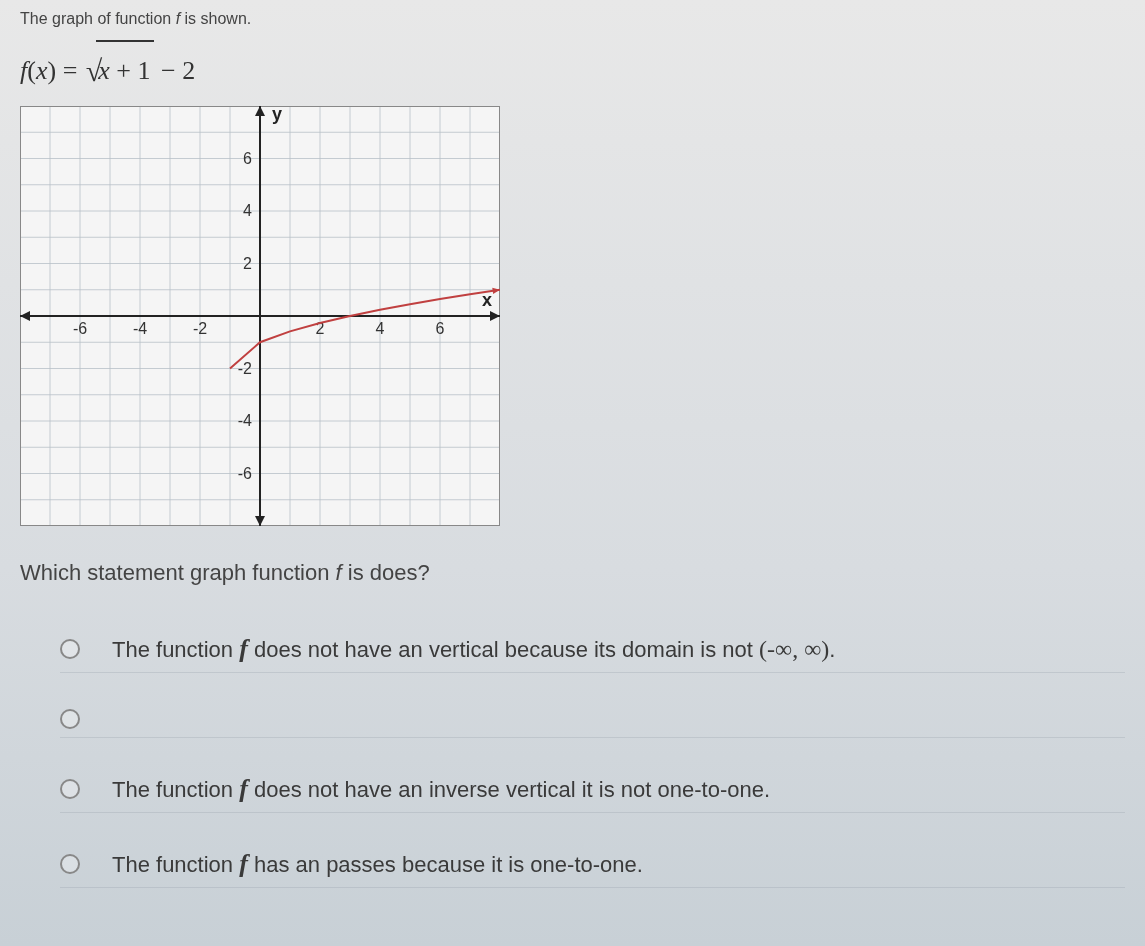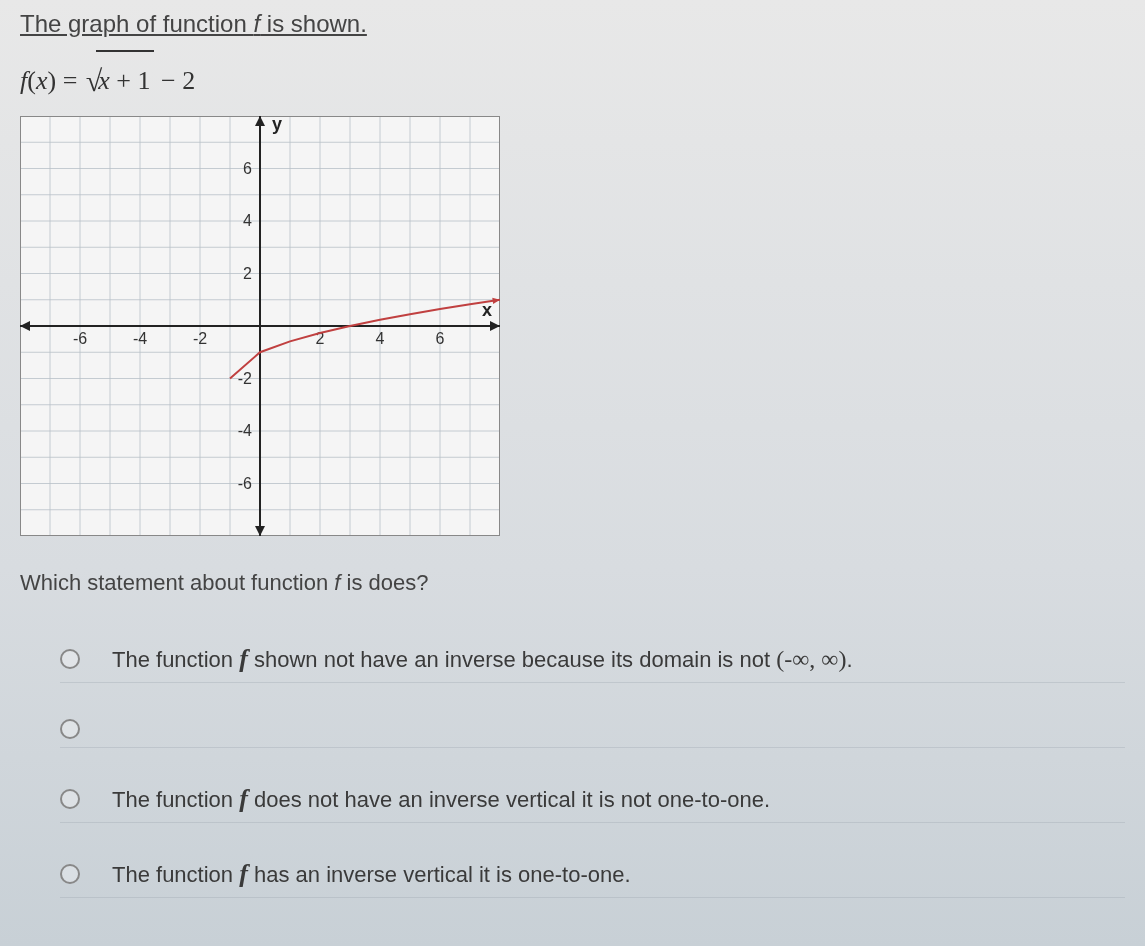--- a/index.html
+++ b/index.html
@@ -9,24 +9,23 @@
     }
     body {
       font-family: Arial, sans-serif;
       background: linear-gradient(to bottom, #e8e8e8 0%, #d8dce0 60%, #c8d0d6 100%);
       padding: 10px 20px;
       width: 1145px;
       min-height: 946px;
       color: #3a3a3a;
     }
     .intro-text {
-      font-size: 24px;
+      font-size: 16px;
       color: #444;
       margin-bottom: 10px;
-      text-decoration: underline;
     }
     .intro-text .fn {
       font-style: italic;
     }
     .formula {
       font-size: 26px;
       color: #333;
       margin: 12px 0 18px 0;
       font-family: 'Times New Roman', serif;
     }
@@ -166,38 +165,38 @@
       <text x="232" y="110" text-anchor="end" font-size="16" fill="#333" font-family="Arial">4</text>
       <text x="232" y="57.5" text-anchor="end" font-size="16" fill="#333" font-family="Arial">6</text>
       <text x="472" y="200" text-anchor="end" font-size="18" font-weight="bold" fill="#222">x</text>
       <text x="252" y="14" text-anchor="start" font-size="18" font-weight="bold" fill="#222">y</text>
       <path d="M210,262.5 L240,236.25 L270,225.38250000000002 L300,217.035 L330,210 L360,203.80499999999998 L390,198.21375 L420,193.0425 L450,188.26500000000001 L480,183.75 " fill="none" stroke="#c04040" stroke-width="2"></path>
       <polygon points="480,183.75 473.17720804956804,187.9272610645159 472.2499314037463,181.7659544477603" fill="#c04040"></polygon>
     </svg>
 </div>
 
 <div class="question-text">
-  <span>Which statement about function </span><span class="fn">f</span><span> is does?</span>
+  <span>Which statement graph function </span><span class="fn">f</span><span> is does?</span>
 </div>
 
 <div class="options">
   <div class="option">
     <div class="radio"></div>
     <div class="option-text">
-      <span>The function </span><span class="fn">f</span><span> shown not have an inverse because its domain is not </span><span class="interval">(-∞, ∞)</span><span>.</span>
+      <span>The function </span><span class="fn">f</span><span> does not have an vertical because its domain is not </span><span class="interval">(-∞, ∞)</span><span>.</span>
     </div>
   </div>
   <div class="option">
     <div class="radio"></div>
   </div>
   <div class="option">
     <div class="radio"></div>
     <div class="option-text">
       <span>The function </span><span class="fn">f</span><span> does not have an inverse vertical it is not one-to-one.</span><span class="interval"></span><span></span>
     </div>
   </div>
   <div class="option">
     <div class="radio"></div>
     <div class="option-text">
-      <span>The function </span><span class="fn">f</span><span> has an inverse vertical it is one-to-one.</span><span class="interval"></span><span></span>
+      <span>The function </span><span class="fn">f</span><span> has an passes because it is one-to-one.</span><span class="interval"></span><span></span>
     </div>
   </div>
 </div>
 
 </body></html>

